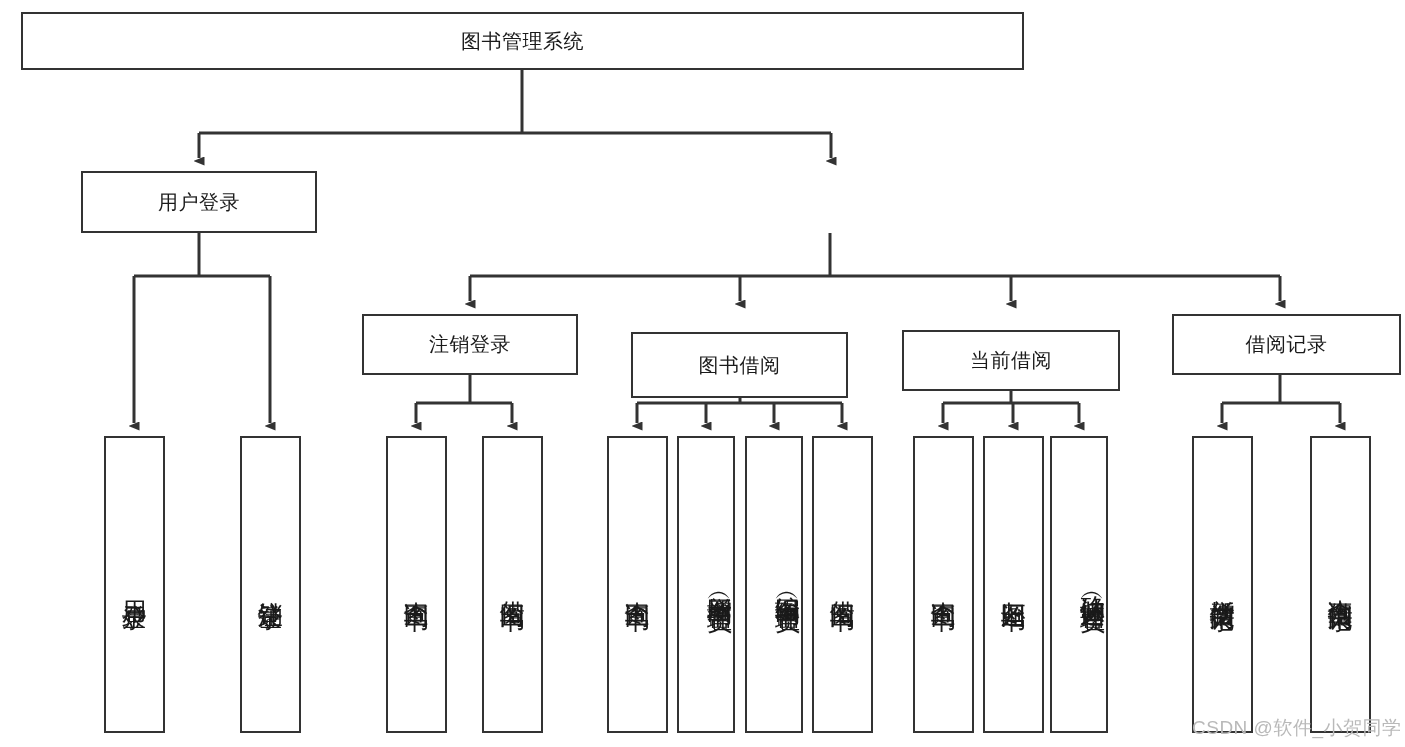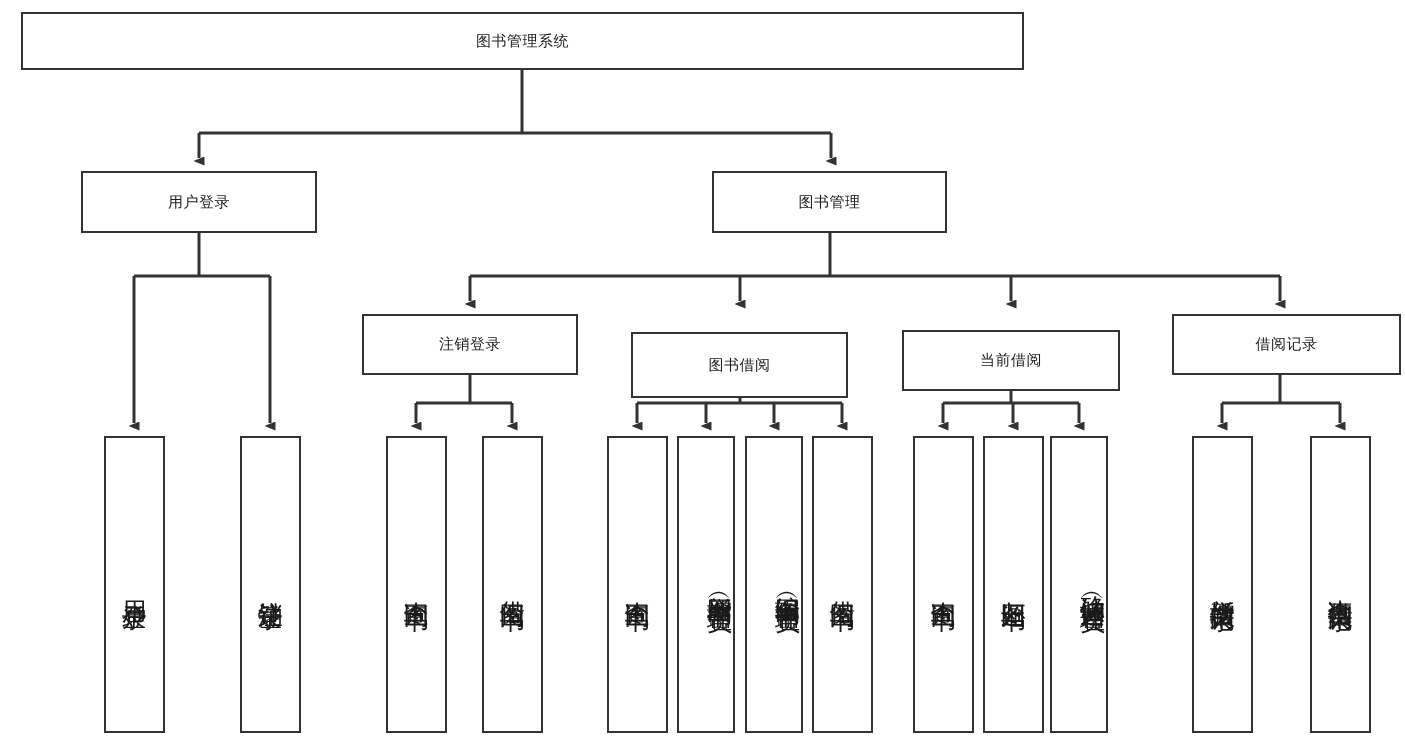--- a/index.html
+++ b/index.html
@@ -30,21 +30,21 @@
     box-sizing: border-box;
     border: 2.5px solid #333333;
     background: #ffffff;
     display: flex;
     align-items: center;
     justify-content: center;
     color: #1a1a1a;
     text-align: center;
   }
   .node.horiz {
-    font-size: 15px;
+    font-size: 20px;
     letter-spacing: 0.5px;
     font-family: Liberation Mono, monospace;
   }
   .node.vert {
     writing-mode: vertical-rl;
     text-orientation: upright;
     font-size: 25px;
     letter-spacing: 2px;
     line-height: 1.05;
     padding: 6px 0;
@@ -119,23 +119,20 @@
     </g>
   </svg>
 
   <div class="node horiz" style="left:21px; top:12px; width:1003px; height:58px;">
     <span>图书管理系统</span>
   </div>
 
   <div class="node horiz" style="left:81px; top:171px; width:236px; height:62px;">
     <span>用户登录</span>
   </div>
-  <div class="node horiz" style="left:712px; top:171px; width:235px; height:62px;">
-    <span>图书管理</span>
-  </div>
 
   <div class="node horiz" style="left:362px; top:314px; width:216px; height:61px;">
     <span>注销登录</span>
   </div>
   <div class="node horiz" style="left:631px; top:332px; width:217px; height:66px;">
     <span>图书借阅</span>
   </div>
   <div class="node horiz" style="left:902px; top:314px; width:218px; height:61px;margin-top:16px;">
     <span>当前借阅</span>
   </div>
@@ -176,14 +173,15 @@
   <div class="node vert" style="left:1050px; top:436px; width:58px; height:297px; align-items:flex-start;">
     <span class="vlabel">确认归还（管理员）</span>
   </div>
   <div class="node vert" style="left:1192px; top:436px; width:61px; height:297px; align-items:center;">
     <span class="vlabel">新增借阅记录</span>
   </div>
   <div class="node vert" style="left:1310px; top:436px; width:61px; height:297px; align-items:center;">
     <span class="vlabel">查询借阅记录</span>
   </div>
 
+  <div class="watermark" style="left:1192px; top:715px;">CSDN @软件_小贺同学</div>
 
 </div>
 
 </body></html>

